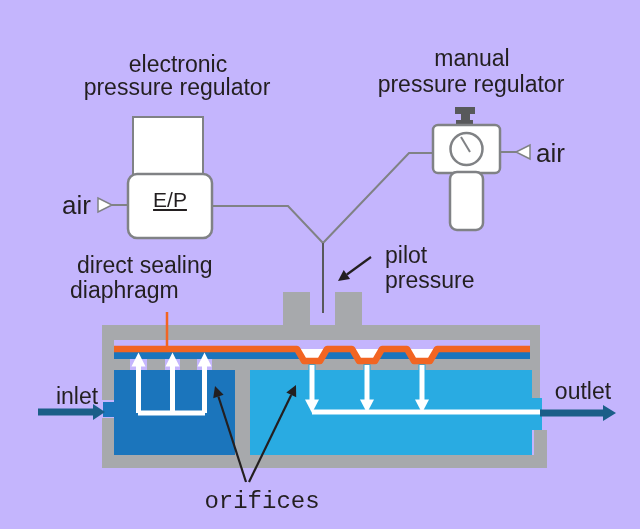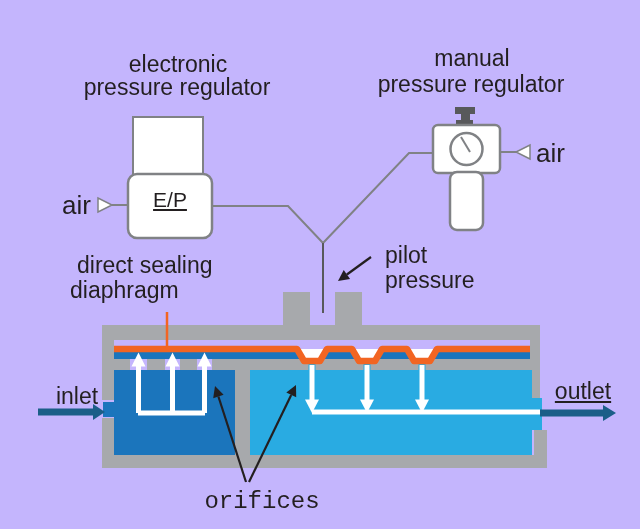--- a/index.html
+++ b/index.html
@@ -146,15 +146,15 @@
   <div class="lbl f22" style="left:62px;top:191px;">air</div>
   <div class="lbl f22" style="left:536px;top:139px;">air</div>
 
   <div class="lbl f23" style="left:385px;top:243px;">pilot</div>
   <div class="lbl f23" style="left:77px;top:253px;">direct sealing</div>
 
   <div class="lbl f23" style="left:385px;top:268px;">pressure</div>
   <div class="lbl f23" style="left:70px;top:278px;">diaphragm</div>
 
   <div class="lbl f23 ctr" style="left:53px;top:384px;margin-left:24px;">inlet</div>
-  <div class="lbl f23 ctr" style="left:583px;top:379px;text-decoration:underline;">outlet</div>
+  <div class="lbl f23 ctr" style="left:583px;top:379px;">outlet</div>
   <div class="lbl f24 ctr" style="left:262px;top:489px;">orifices</div>
 </div>
 
 </body></html>

